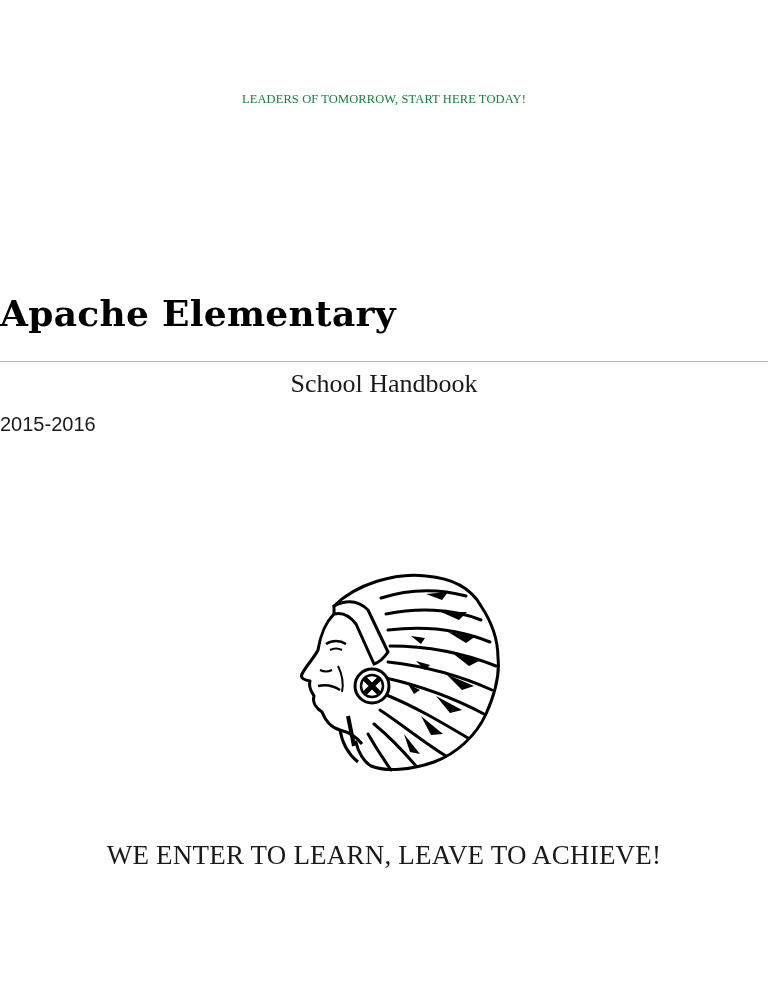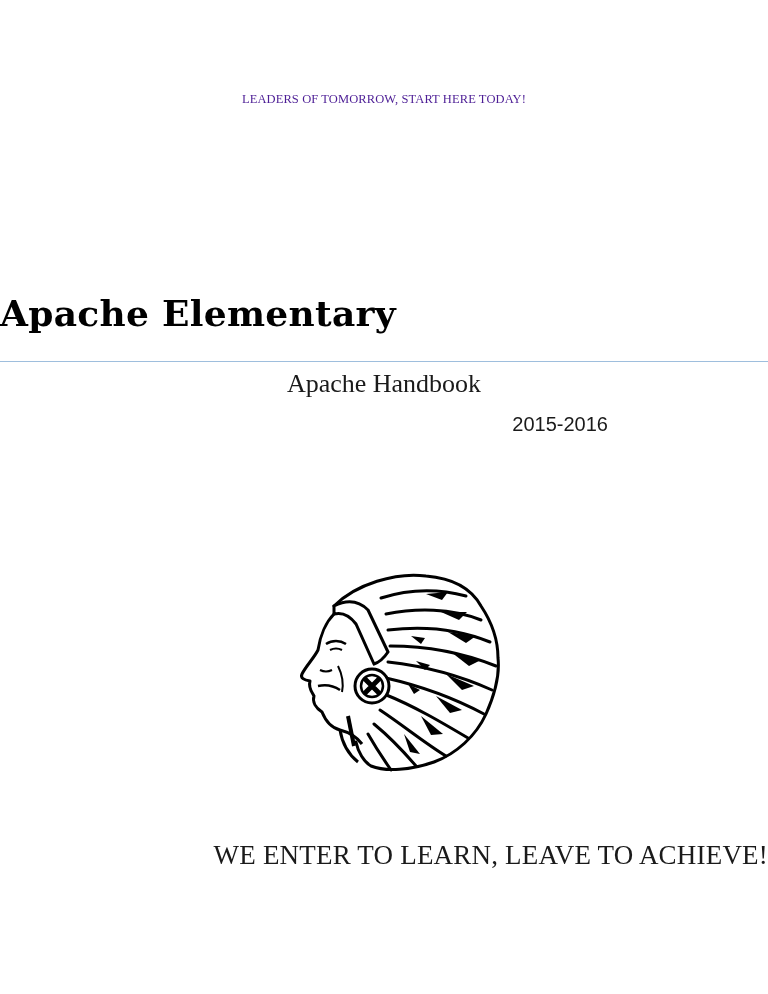--- a/index.html
+++ b/index.html
@@ -16,21 +16,21 @@
       color: #111111;
     }
     .header-tagline {
       position: absolute;
       top: 92px;
       left: 0;
       width: 768px;
       text-align: center;
       font-family: "Liberation Serif", "DejaVu Serif", serif;
       font-size: 12.5px;
-      color: #4c1d95;
+      color: #15803d;
       letter-spacing: 0.1px;
     }
     .title {
       position: absolute;
       top: 292px;
       left: 0;
       width: 768px;
       font-family: "DejaVu Serif", "Liberation Serif", serif;
       font-weight: bold;
       font-size: 36px;
@@ -53,56 +53,56 @@
       text-align: center;
       font-family: "Liberation Serif", "DejaVu Serif", serif;
       font-size: 26px;
       color: #1a1a1a;
     }
     .year {
       position: absolute;
       top: 413px;
       left: 0;
       width: 608px;
-      text-align: right;
+      text-align: left;
       font-family: "Liberation Sans", "DejaVu Sans", sans-serif;
       font-size: 20px;
       color: #1a1a1a;
     }
     .mascot {
       position: absolute;
       top: 566px;
       left: 276px;
       width: 230px;
       height: 210px;
     }
     .motto {
       position: absolute;
       top: 840px;
       left: 0;
       width: 768px;
-      text-align: right;
+      text-align: center;
       font-family: "Liberation Serif", "DejaVu Serif", serif;
       font-size: 27px;
       color: #1a1a1a;
       letter-spacing: 0.2px;
     }
   </style>
 </head>
 <body>
 
 <div>
 
   <div class="header-tagline">LEADERS OF TOMORROW, START HERE TODAY!</div>
 
   <div class="title">Apache Elementary</div>
 
   <div class="divider"></div>
 
-  <div class="subtitle">Apache Handbook</div>
+  <div class="subtitle">School Handbook</div>
 
   <div class="year">2015-2016</div>
 
   <div class="mascot">
     <svg width="230" height="210" viewBox="0 0 230 210" xmlns="http://www.w3.org/2000/svg">
       <g fill="none" stroke="#000" stroke-width="3" stroke-linejoin="round" stroke-linecap="round">
 
         <path d="M58 40 C80 18, 120 6, 150 10 C175 12, 195 22, 205 40 C215 55, 222 72, 222 92 C224 110, 218 130, 210 148 C200 170, 180 188, 158 196 C135 204, 110 206, 95 200 C88 196, 82 186, 80 176"></path>
 
         <path d="M105 32 C130 24, 160 22, 190 30"></path>

